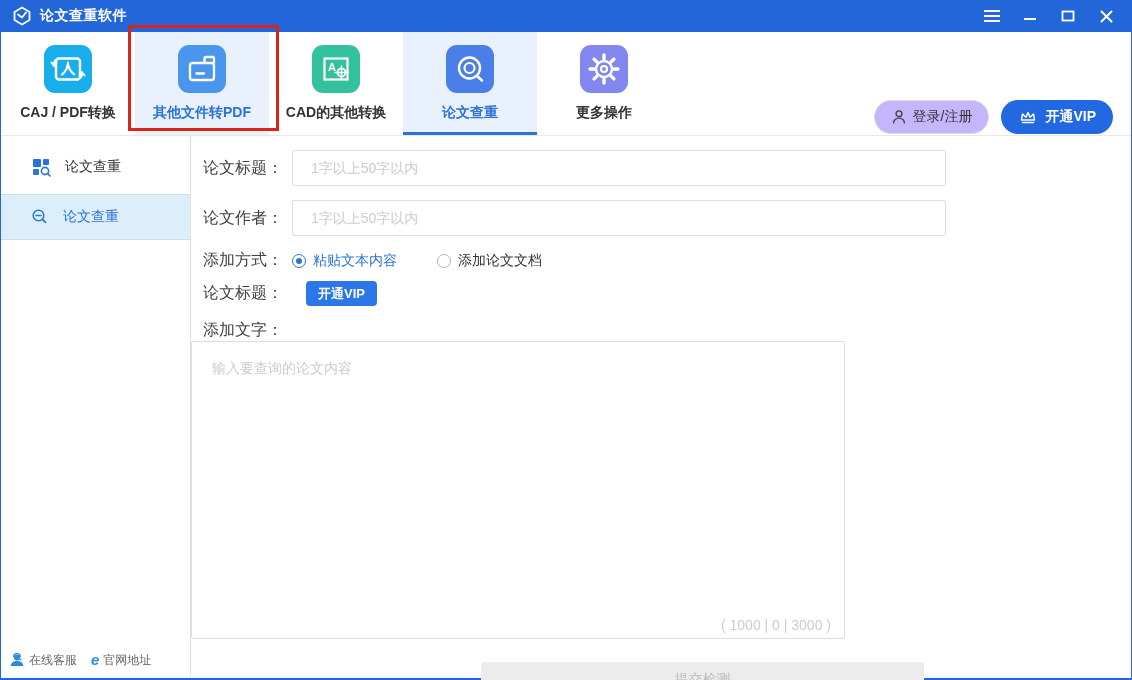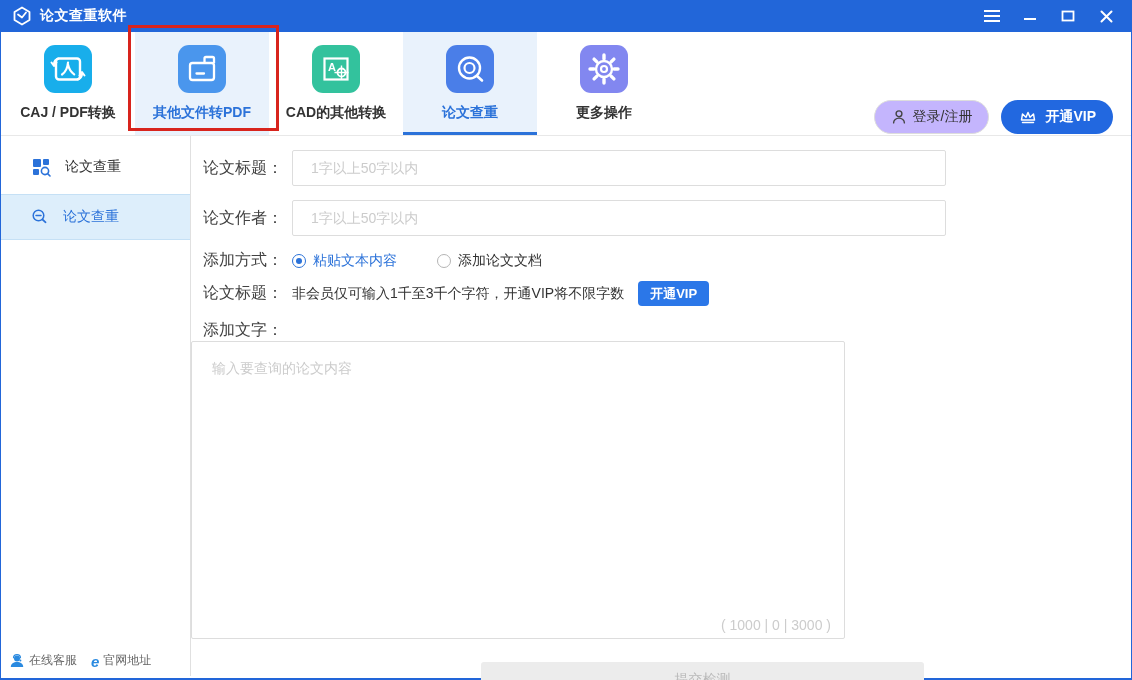--- a/index.html
+++ b/index.html
@@ -35,21 +35,21 @@
   .red-annotation { position:absolute; left:127px; top:25px; width:151px; height:106px;
                     border:3px solid #d8241d; z-index:40; pointer-events:none; }
 
   
   .app-body { display:flex; height:540px; }
   .sidebar { position:relative; width:190px; border-right:1px solid #e0e0e0; background:#fff; padding-top:10px; }
   .side-item { height:42px; display:flex; align-items:center; padding-left:30px; font-size:14px; color:#333; cursor:pointer; }
   .side-item .s-icon { margin-right:14px; display:flex; }
   .side-item.selected { height:46px; background:#ddeefb; border-top:1px solid #c5e0f5; border-bottom:1px solid #c5e0f5; color:#2b72d9; margin-top:6px; }
   .side-footer { position:absolute; left:8px; bottom:7px; display:flex; align-items:center; }
-  .side-link { display:flex; align-items:flex-end; font-size:12px; color:#666; margin-right:14px; cursor:pointer; }
+  .side-link { display:flex; align-items:flex-start; font-size:12px; color:#666; margin-right:14px; cursor:pointer; }
   .side-link .f-icon { margin-right:4px; display:flex; align-items:center; }
   .ie-glyph { color:#2a8ae0; font-weight:bold; font-style:italic; font-size:15px; line-height:1; }
 
   
   .main { flex:1; padding-top:14px; position:relative; }
   .form-row { display:flex; margin-bottom:14px; }
   .form-label { width:92px; text-align:right; flex-shrink:0; color:#424242; font-size:16px; margin-right:9px; }
   .row-center { align-items:center; }
   .text-input { width:654px; height:36px; border:1px solid #ddd; border-radius:2px; padding:0 18px; font-size:14px; color:#333; outline:none; }
   .text-input::placeholder { color:#ccc; }
@@ -264,21 +264,20 @@
           </span>
           <span class="radio-opt">
             <span class="radio-circle"></span>
             <span>添加论文文档</span>
           </span>
         </div>
       </div>
 
       <div class="form-row row-paste">
         <span class="form-label">论文标题：</span>
-        <span class="paste-note">非会员仅可输入1千至3千个字符，开通VIP将不限字数</span>
         <button class="mini-vip">开通VIP</button>
       </div>
 
       <div class="form-row row-text">
         <span class="form-label top">添加文字：</span>
         <div class="ta-wrap">
           <textarea class="big-textarea" placeholder="输入要查询的论文内容" style=""></textarea>
           <span class="char-counter">( 1000 | 0 | 3000 )</span>
         </div>
       </div>

